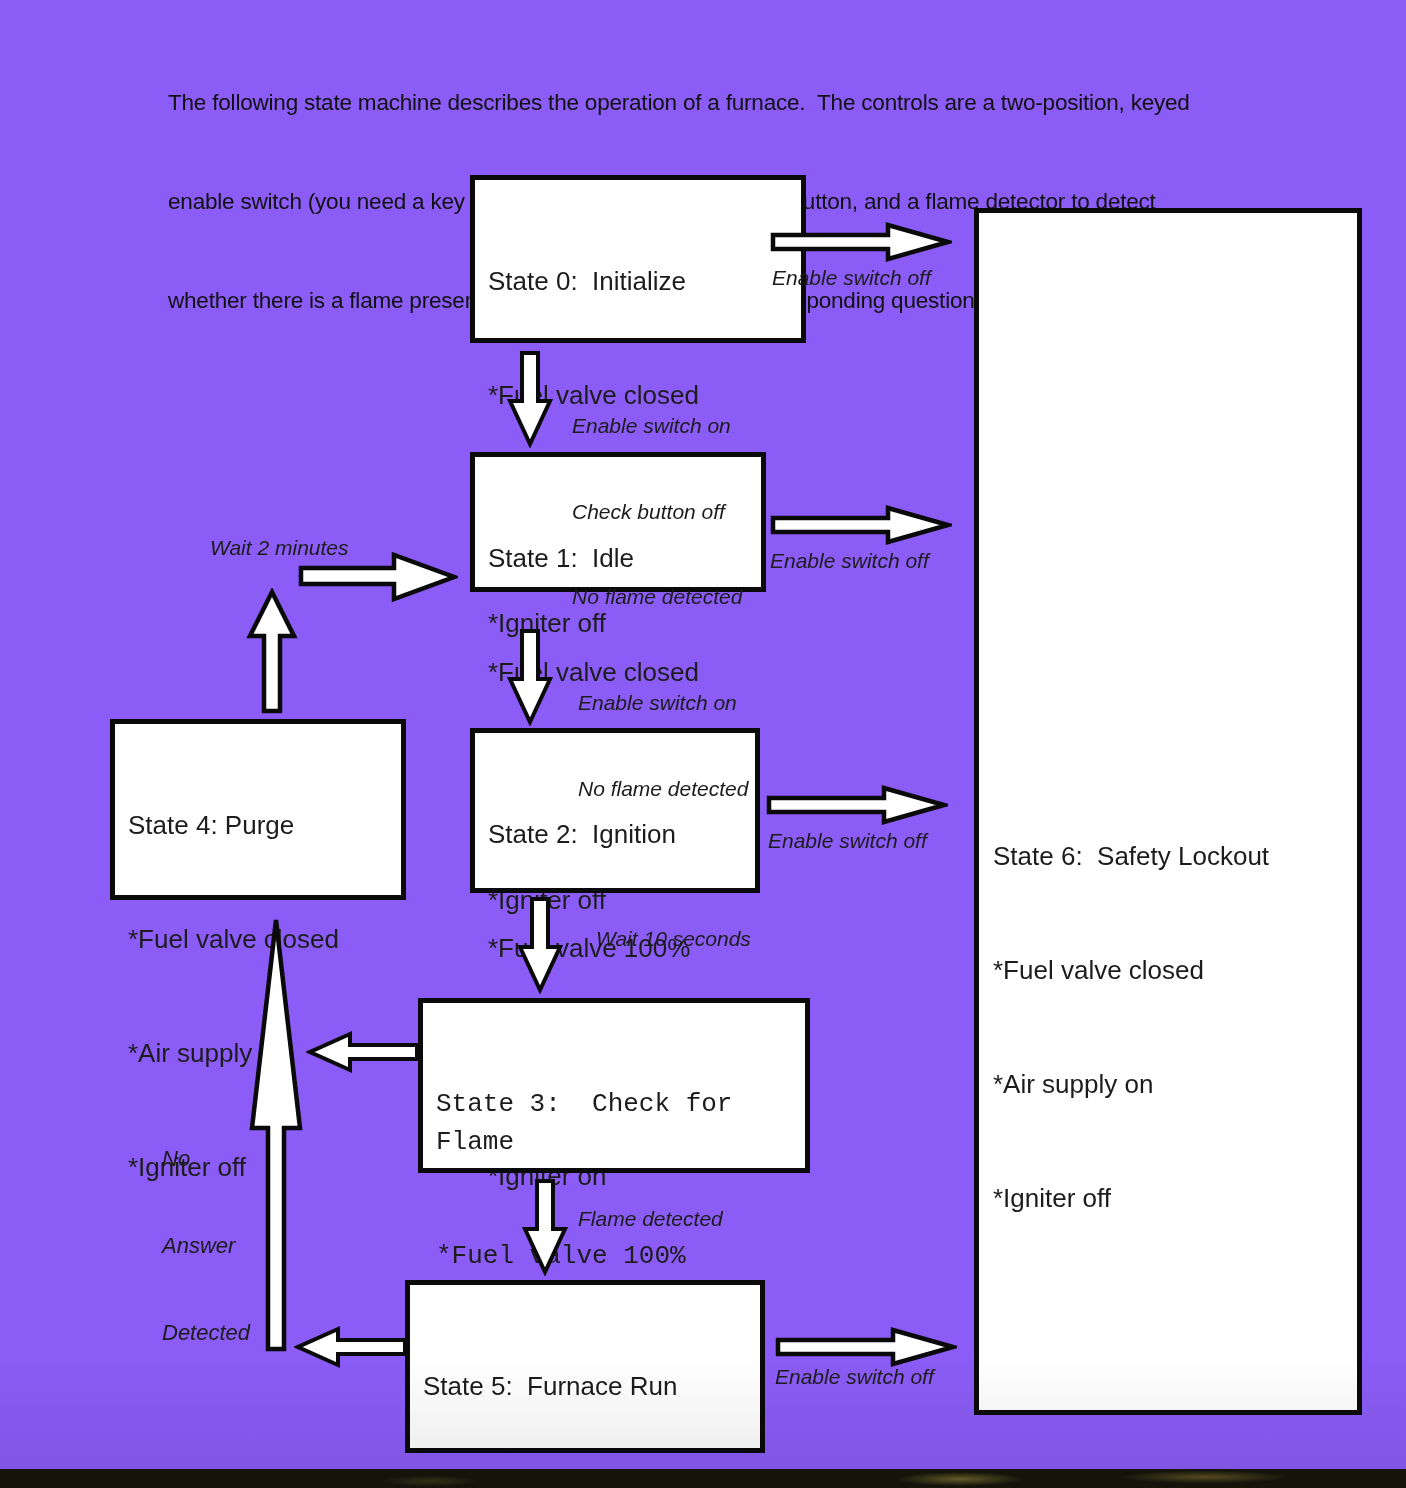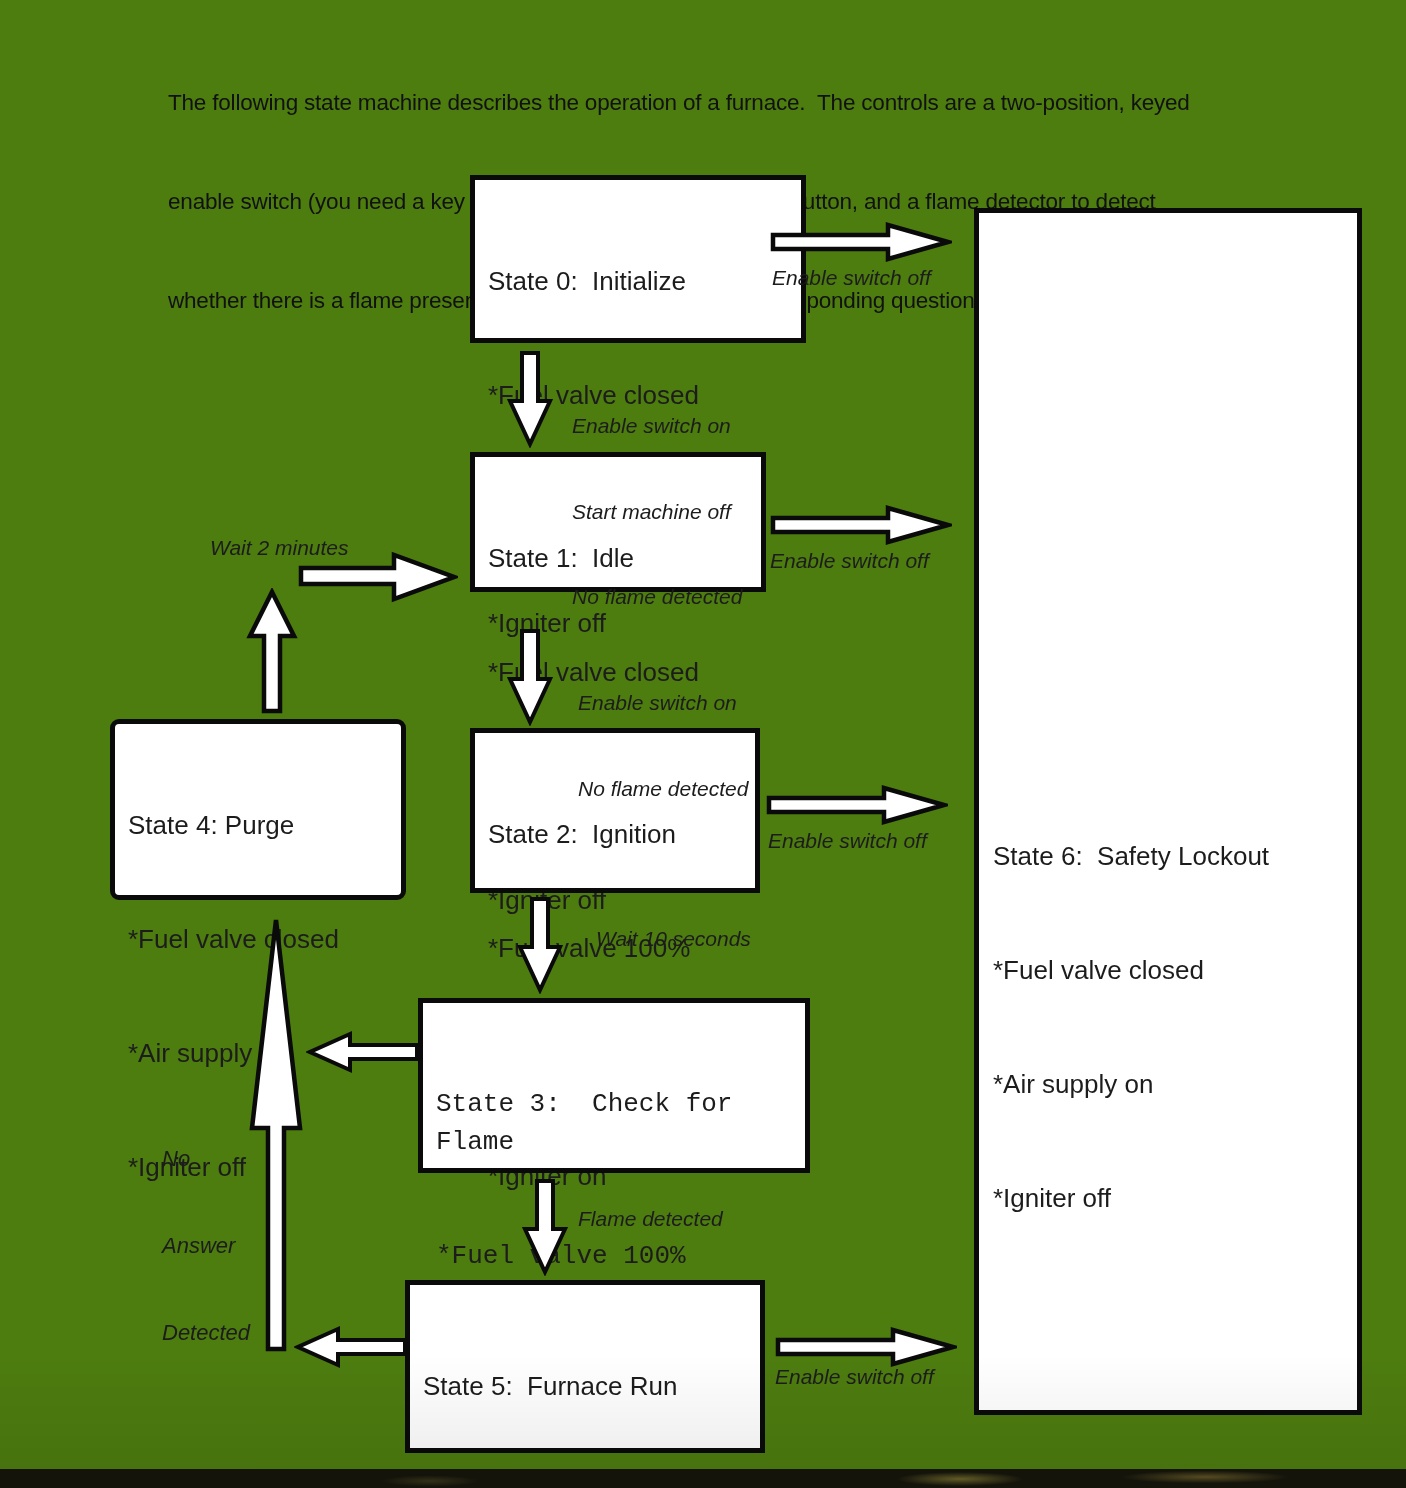--- a/index.html
+++ b/index.html
@@ -1,18 +1,18 @@
 <!DOCTYPE html>
 <html><head>
 <meta charset="utf-8">
 <style>
   html,body{margin:0;padding:0;background:#ffffff;}
   #page{
     position:relative;width:1406px;height:1488px;overflow:hidden;
-    background:#4d7c0f;font-family:"Liberation Sans",sans-serif;color:#1c1c1c;
+    background:#8b5cf6;font-family:"Liberation Sans",sans-serif;color:#1c1c1c;
   }
   
   .header{
     position:absolute;left:168px;top:20px;width:1130px;
     font-size:22.5px;line-height:33px;color:#111111;letter-spacing:-0.2px;
     white-space:pre-wrap;
   }
   
   .sbox{
     position:absolute;background:#ffffff;border:5px solid #0a0a0a;box-sizing:border-box;
@@ -86,21 +86,21 @@
 
   <div class="sbox" style="left:418px;top:998px;width:392px;height:175px;font-family:Liberation Mono, monospace;">
     <div class="boxtext">
       <div>State 3:  Check for Flame</div>
       <div>*Fuel valve 100%</div>
       <div>*Air supply on</div>
       <div>*Igniter on</div>
     </div>
   </div>
 
-  <div class="sbox" style="left:110px;top:719px;width:296px;height:181px;border-radius:9px;">
+  <div class="sbox" style="left:110px;top:719px;width:296px;height:181px;">
     <div class="boxtext">
       <div>State 4: Purge</div>
       <div>*Fuel valve closed</div>
       <div>*Air supply on</div>
       <div>*Igniter off</div>
     </div>
   </div>
 
   <div class="sbox" style="left:405px;top:1280px;width:360px;height:173px;">
     <div class="boxtext">
@@ -191,21 +191,21 @@
       </svg>
   </div>
 
   <div class="tlabel" style="left:772px;top:264px;">Enable switch off</div>
   <div class="tlabel" style="left:770px;top:547px;">Enable switch off</div>
   <div class="tlabel" style="left:768px;top:827px;">Enable switch off</div>
   <div class="tlabel" style="left:775px;top:1363px;">Enable switch off</div>
 
   <div class="tlabel" style="left:572px;top:355px;">
     <div>Enable switch on</div>
-    <div>Start machine off</div>
+    <div>Check button off</div>
     <div>No flame detected</div>
   </div>
 
   <div class="tlabel" style="left:578px;top:632px;">
     <div>Enable switch on</div>
     <div>No flame detected</div>
   </div>
 
   <div class="tlabel" style="left:596px;top:925px;">Wait 10 seconds</div>
   <div class="tlabel" style="left:578px;top:1205px;">Flame detected</div>

